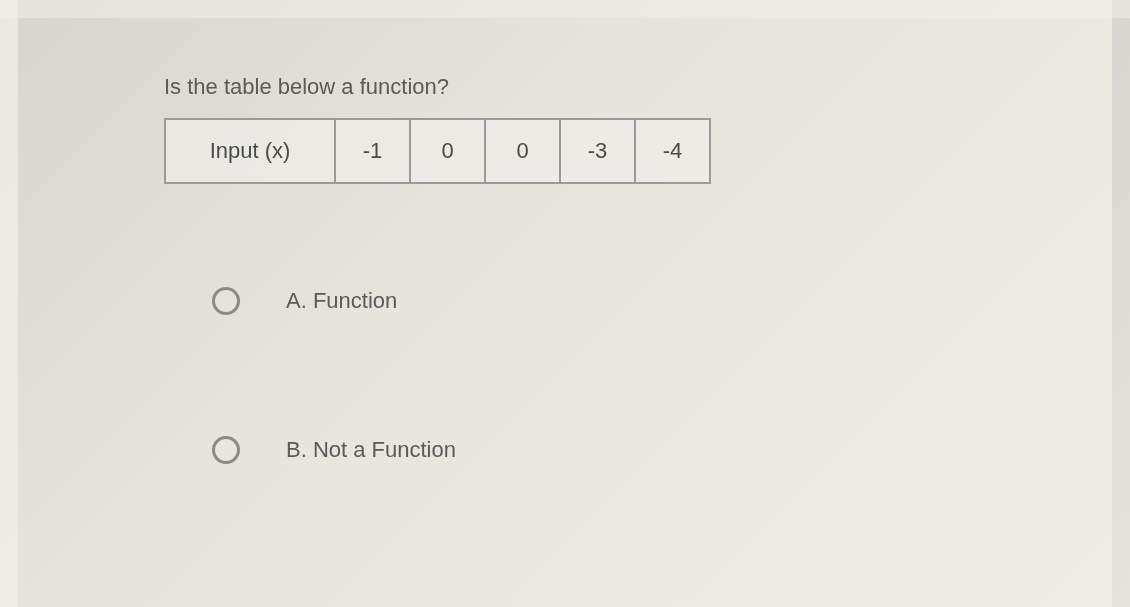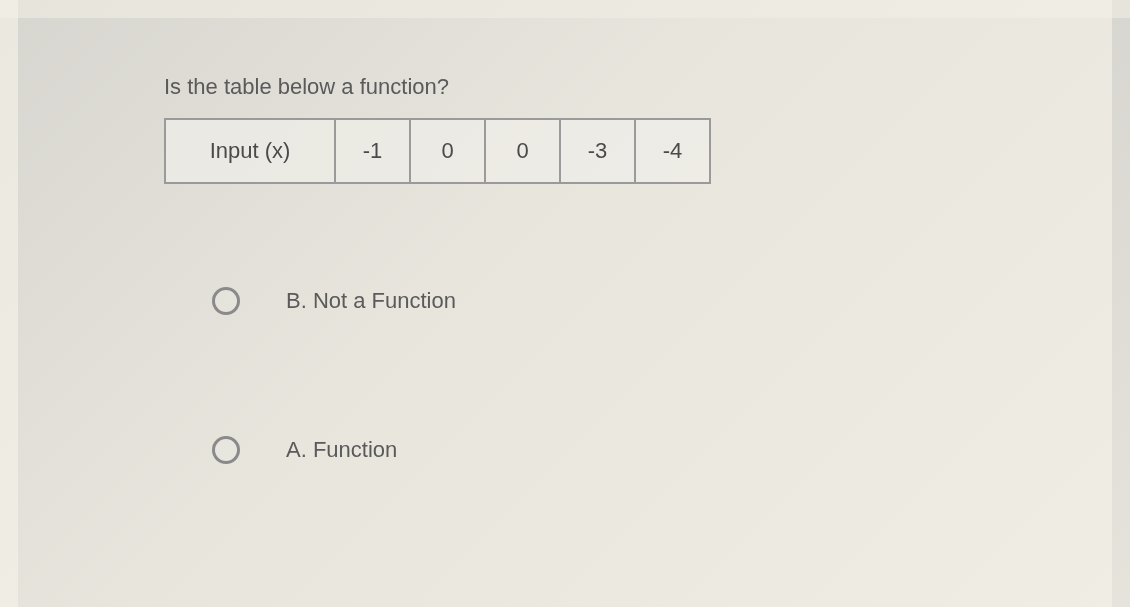--- a/index.html
+++ b/index.html
@@ -75,19 +75,19 @@
     <td>0</td>
     <td>-3</td>
     <td>-4</td>
   </tr>
 </tbody>
   </table>
 
 <div class="options-container">
   <div class="option-row">
     <div class="radio-circle"></div>
-    <span class="option-label">B. Not a Function</span>
+    <span class="option-label">A. Function</span>
   </div>
   <div class="option-row">
     <div class="radio-circle"></div>
-    <span class="option-label">A. Function</span>
+    <span class="option-label">B. Not a Function</span>
   </div>
 </div>
 
 </body></html>

